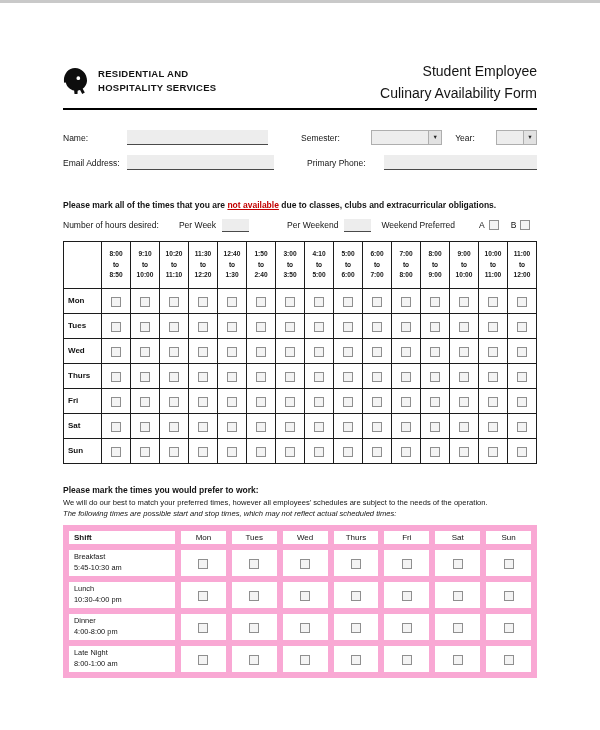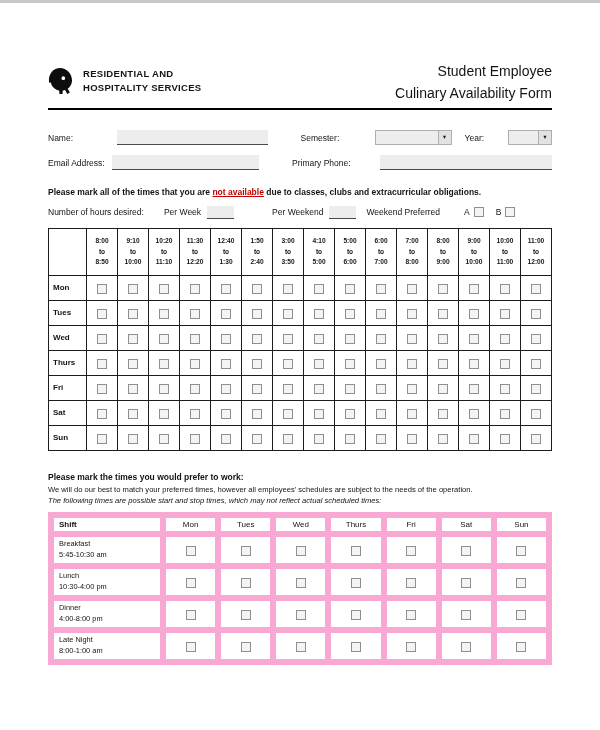--- a/index.html
+++ b/index.html
@@ -1,19 +1,19 @@
 <!DOCTYPE html>
 <html><head>
 <meta charset="utf-8">
 <style>
   *{box-sizing:border-box;margin:0;padding:0}
   html,body{background:#fff}
   body{width:600px;height:730px;font-family:"Liberation Sans",sans-serif;color:#141414;overflow:hidden;position:relative}
   .topbar{height:3px;background:#c9c9c9}
-  .page{padding:0 48px}
+  .page{padding:0 63px}
 
   .hdr{display:flex;justify-content:space-between;margin-top:54px}
   .brand{display:flex;align-items:center;gap:9px}
   .logo svg{display:block}
   .brand-name{font-size:9.5px;font-weight:bold;line-height:1.45;letter-spacing:.3px}
   .doc-title{font-size:14px;text-align:right;line-height:1.6;padding-top:3px}
   .rule{border-bottom:2px solid #000;margin-top:3px}
 
   .frow{display:flex;align-items:flex-end;font-size:8.5px}
   .frow1{margin-top:20px}
@@ -21,26 +21,26 @@
   .flabel{padding-bottom:2px;white-space:nowrap}
   .fill{height:15px;background:#ededed;border-bottom:1px solid #4a4a4a;display:inline-block}
   .lab-name{width:69px}
   .name-input{width:152px}
   .lab-sem{margin-left:33px;width:75px}
   .sem-combo{width:77px}
   .lab-year{margin-left:13px;width:44px}
   .year-combo{width:44px}
   .lab-email{width:64px}
   .email-input{width:147px}
-  .lab-phone{margin-left:33px;width:88px}
+  .lab-phone{margin-left:33px;width:77px}
   .phone-input{flex:1}
   .combo{height:15px;background:#ededed;border:1px solid #aeaeae;display:flex;align-items:center;justify-content:flex-end}
   .arrow{width:13px;align-self:stretch;border-left:1px solid #aeaeae;background:#e2e2e2;font-size:5.5px;color:#222;display:flex;align-items:center;justify-content:center}
 
-  .instruction{font-size:8.5px;font-weight:bold;margin-top:17px}
+  .instruction{font-size:8.5px;font-weight:bold;margin-top:30px}
   .red{color:#c20000;text-decoration:underline}
 
   .hours{display:flex;align-items:center;font-size:8.5px;margin-top:9px;white-space:nowrap}
   .blank{width:27px;height:13px;background:#ededed;border-bottom:1px solid #4a4a4a;margin-left:6px}
   .cb{width:10px;height:10px;background:#f4f4f4;border:1px solid #8f8f8f;display:inline-block;vertical-align:middle}
   .ml20{margin-left:20px}.ml22{margin-left:38px}.ml10{margin-left:10px}.ml24{margin-left:24px}.ml12{margin-left:12px}.ml4{margin-left:4px}
 
   table.avail{width:100%;border-collapse:collapse;table-layout:fixed;margin-top:9px}
   .avail th,.avail td{border:1px solid #1c1c1c;padding:0}
   .avail th.corner{width:38px}

